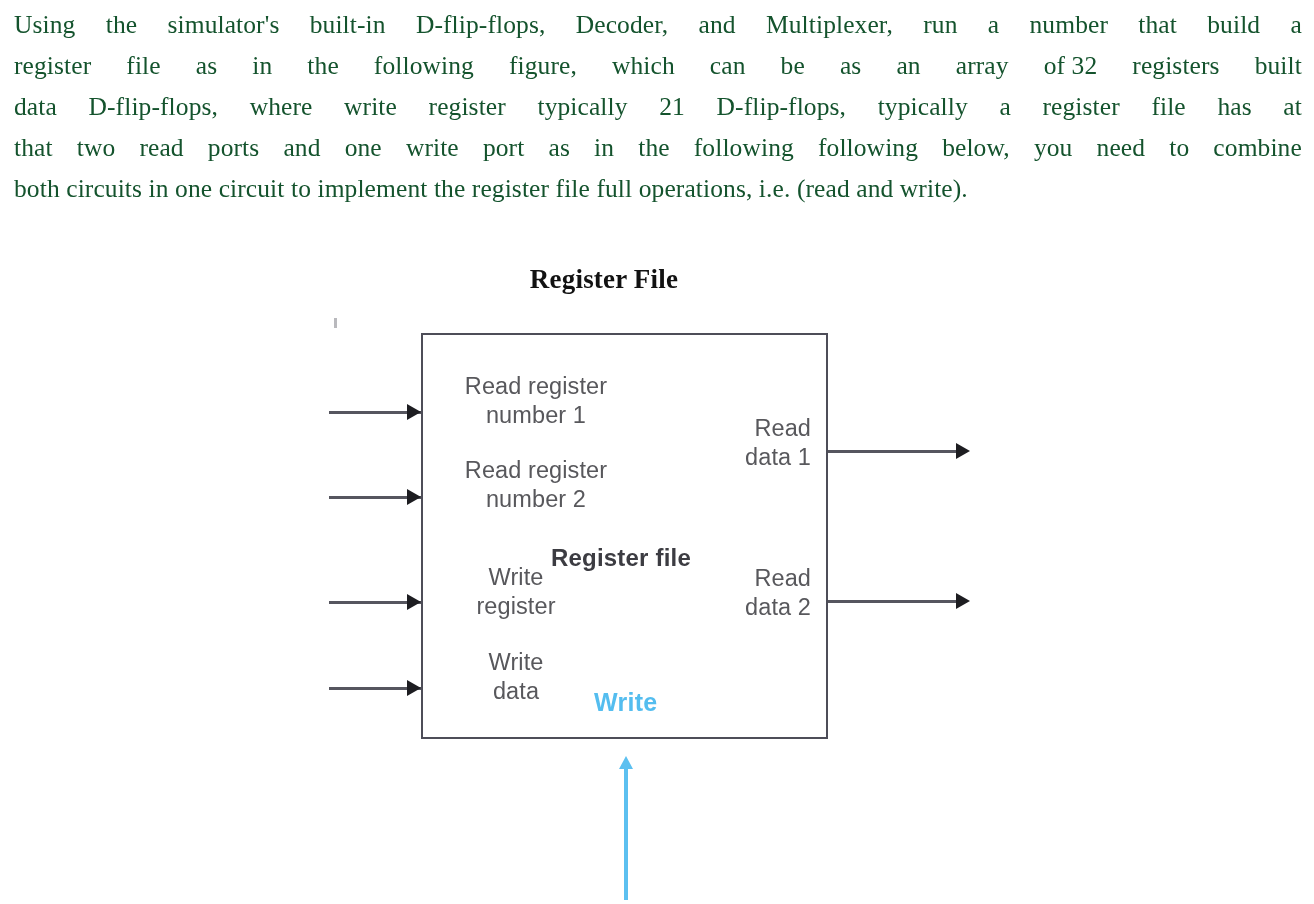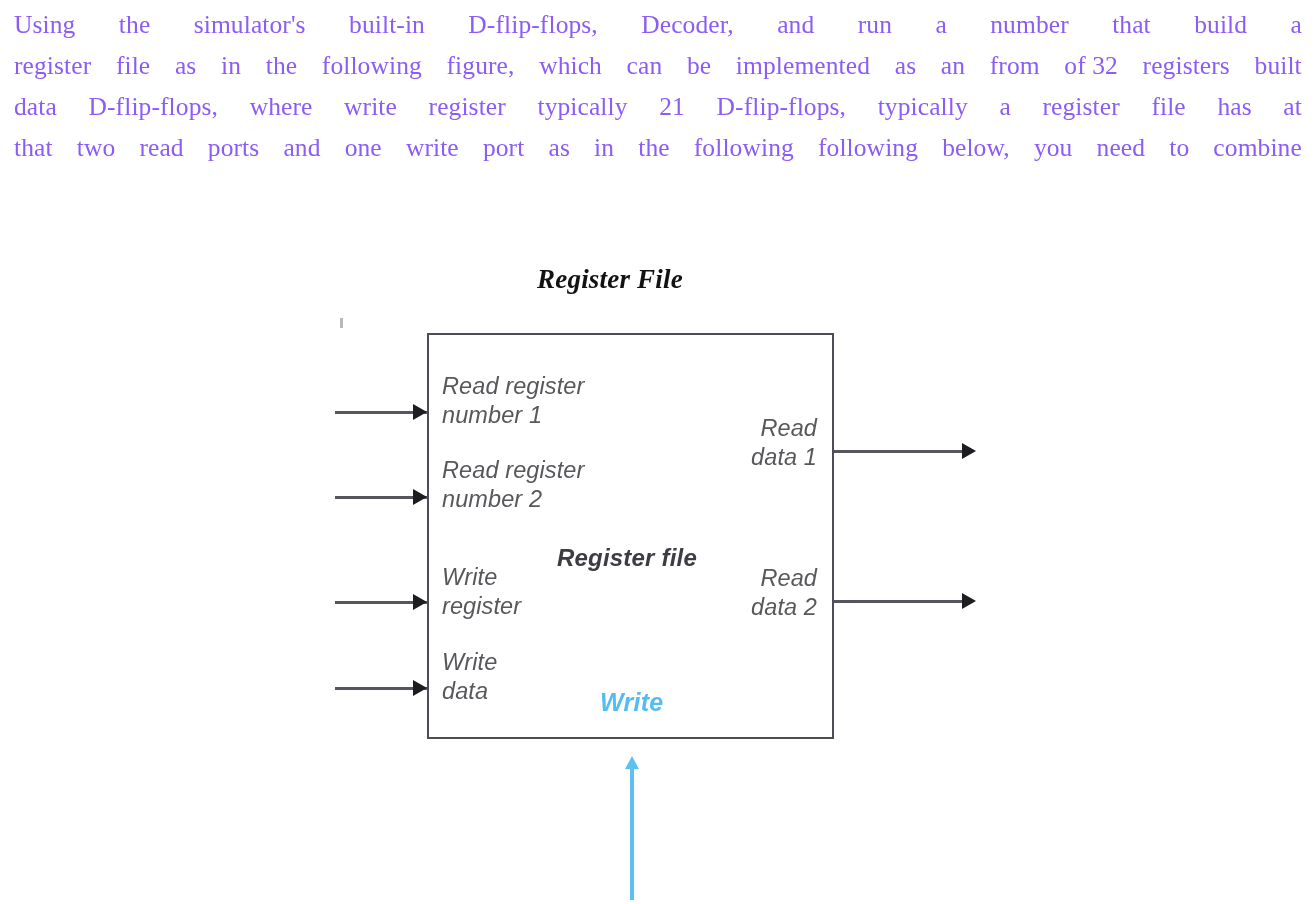--- a/index.html
+++ b/index.html
@@ -19,44 +19,43 @@
 
   
   #question-text {
     position: absolute;
     left: 14px;
     top: 4px;
     width: 1288px;
     font-family: "Liberation Serif", serif;
     font-size: 25.5px;
     line-height: 41px;
-    color: #8b5cf6;
+    color: #14532d;
     text-align: justify;
     text-justify: inter-word;
     letter-spacing: 0.1px;
   }
   #question-text .qline {
     display: block;
     white-space: nowrap;
   }
   #question-text .qline.justified {
     display: flex;
     justify-content: space-between;
     white-space: nowrap;
   }
   #question-text .qline.justified > span { display: inline-block; }
 
   
   #figure {
     position: absolute;
-    left: 10px;
+    left: 4px;
     top: 248px;
     width: 1083px;
     height: 656px;
-    font-style: italic;
   }
 
   #figure-title {
     position: absolute;
     left: 0;
     top: 16px;
     width: 1200px;
     text-align: center;
     font-family: "Liberation Serif", serif;
     font-weight: bold;
@@ -78,21 +77,21 @@
 
   .port-label {
     position: absolute;
     font-family: "Liberation Sans", sans-serif;
     font-size: 23.5px;
     line-height: 28.5px;
     color: #58585c;
     white-space: pre-line;
     letter-spacing: 0.1px;
   }
-  .port-label.left  { text-align: left; }
+  .port-label.left  { text-align: center; }
   .port-label.right { text-align: right; }
 
   #inner-title {
     position: absolute;
     font-family: "Liberation Sans", sans-serif;
     font-weight: bold;
     font-size: 24px;
     color: #3c3c42;
     letter-spacing: 0.2px;
     white-space: nowrap;
@@ -150,42 +149,42 @@
 
 <div id="question-text">
   <span class="qline justified">
     <span>Using</span>
       <span>the</span>
       <span>simulator's</span>
       <span>built-in</span>
       <span>D-flip-flops,</span>
       <span>Decoder,</span>
       <span>and</span>
+      <span>Multiplexer,</span>
       <span>run</span>
       <span>a</span>
       <span>number</span>
       <span>that</span>
       <span>build</span>
       <span>a</span>
   </span>
   <span class="qline justified">
     <span>register</span>
       <span>file</span>
       <span>as</span>
       <span>in</span>
       <span>the</span>
       <span>following</span>
       <span>figure,</span>
       <span>which</span>
       <span>can</span>
       <span>be</span>
-      <span>implemented</span>
       <span>as</span>
       <span>an</span>
-      <span>from</span>
+      <span>array</span>
       <span>of&nbsp;32</span>
       <span>registers</span>
       <span>built</span>
   </span>
   <span class="qline justified">
     <span>data</span>
       <span>D-flip-flops,</span>
       <span>where</span>
       <span>write</span>
       <span>register</span>
@@ -212,20 +211,21 @@
       <span>in</span>
       <span>the</span>
       <span>following</span>
       <span>following</span>
       <span>below,</span>
       <span>you</span>
       <span>need</span>
       <span>to</span>
       <span>combine</span>
   </span>
+  <span class="qline">both circuits in one circuit to implement the register file full operations, i.e. (read and write).</span>
 </div>
 
 <div id="figure">
 
   <div id="figure-title">Register File</div>
 
   <div id="stray-tick" style="left:330px; top:70px;"></div>
 
   <div id="register-box"></div>
 

